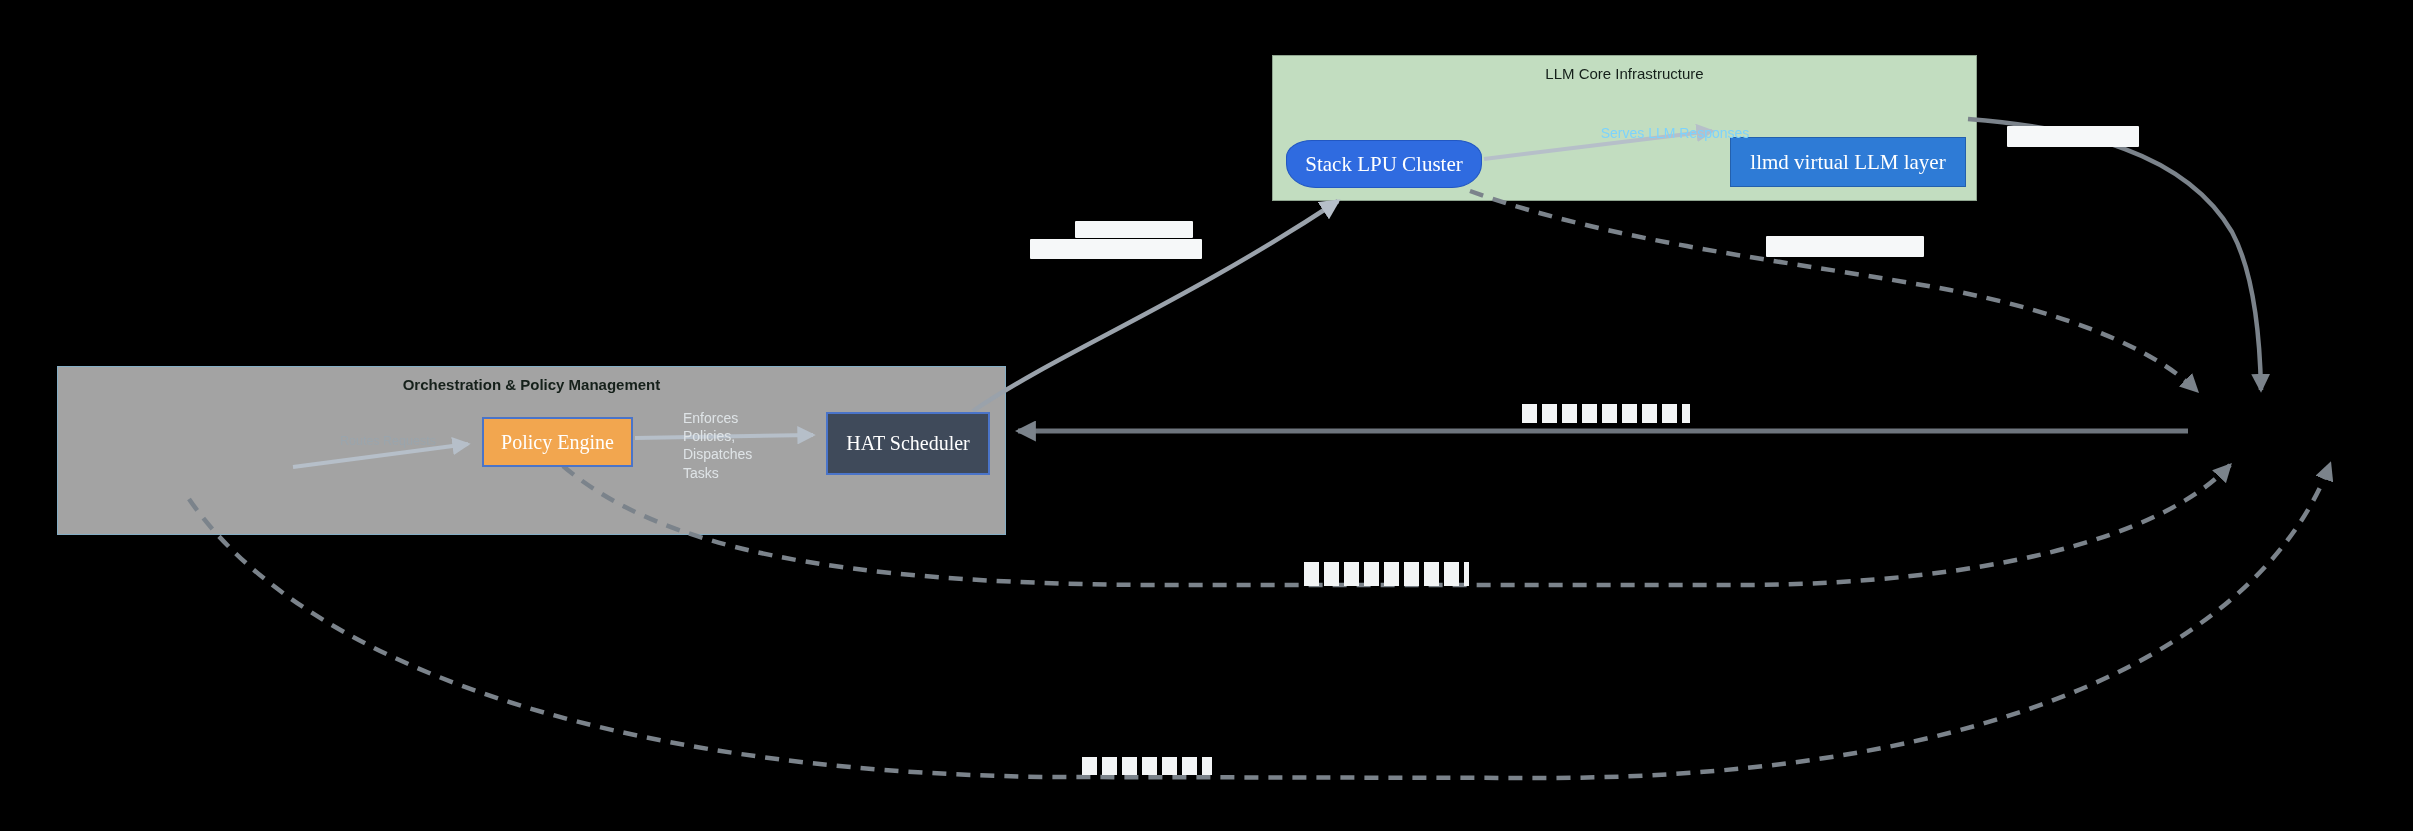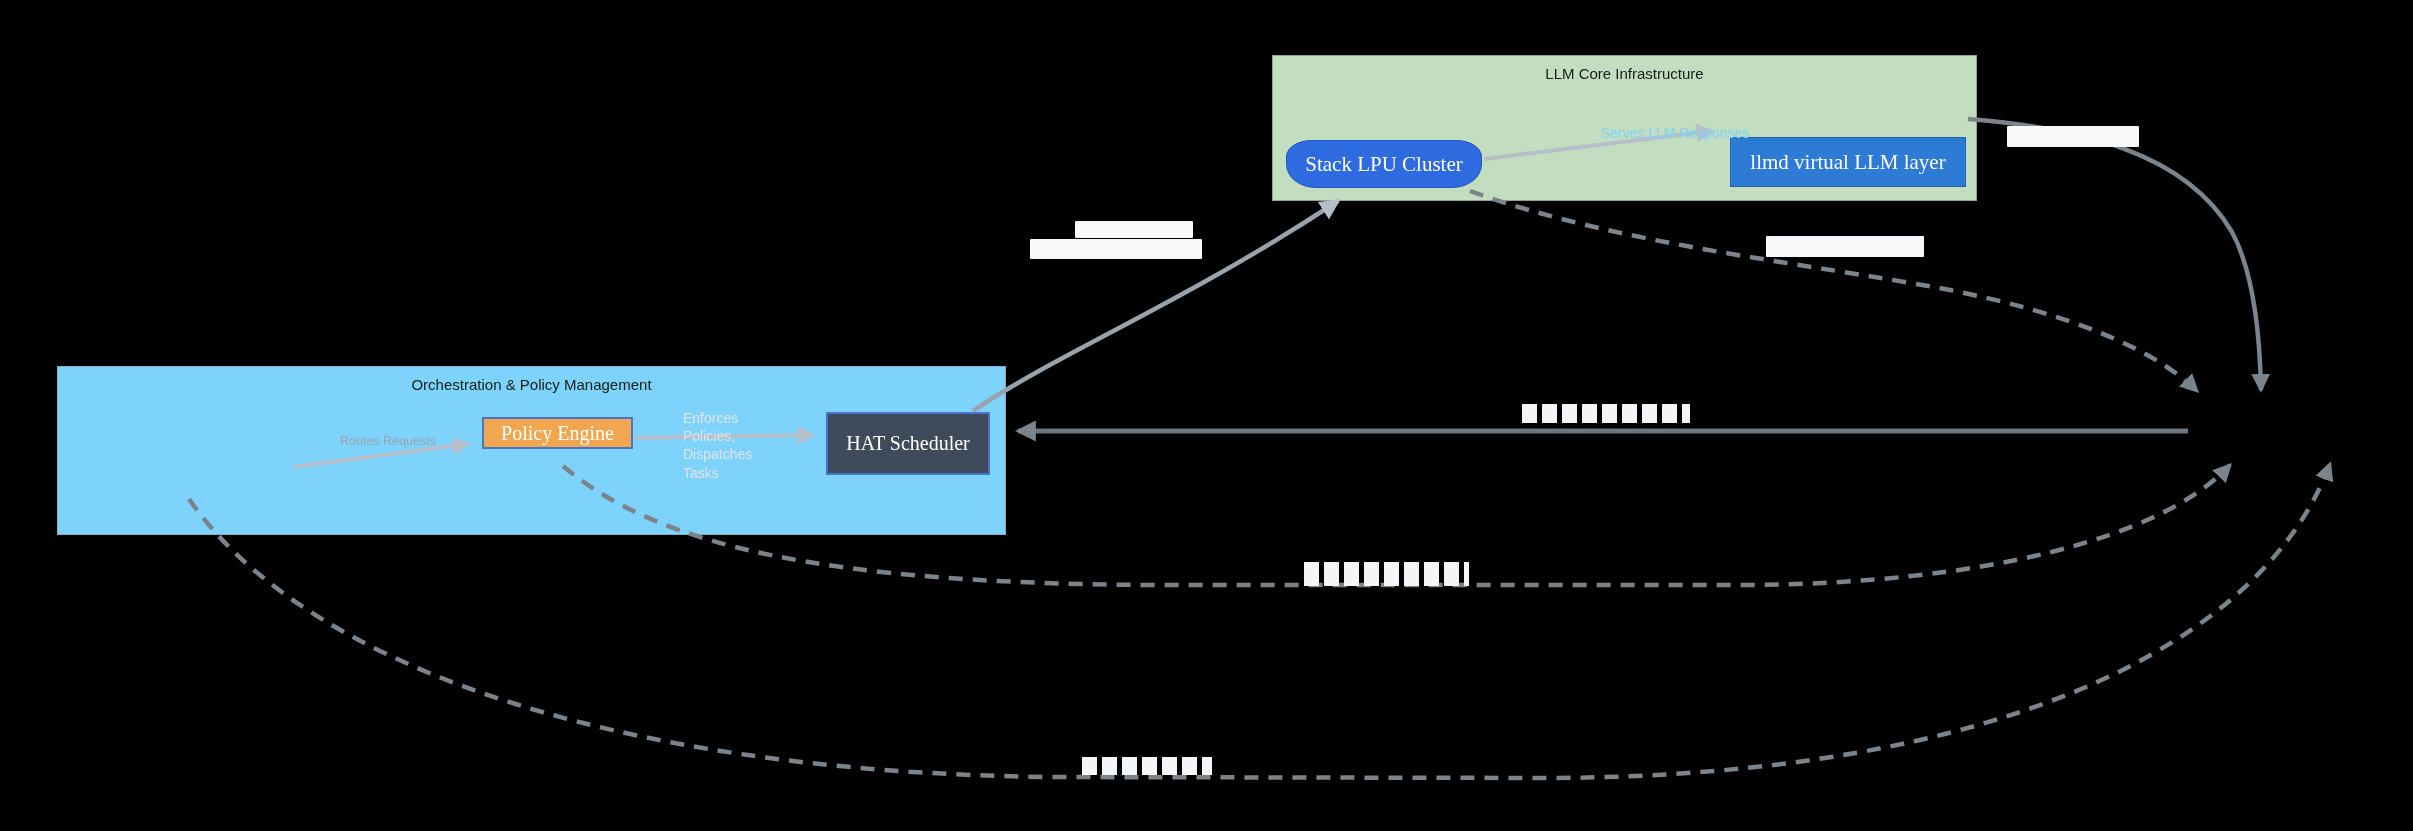--- a/index.html
+++ b/index.html
@@ -40,21 +40,21 @@
 </style>
 </head>
 <body>
 
 <div id="canvas">
 
   <div class="cluster" style="left:1272px;top:55px;width:705px;height:146px;background:#c2ddc0;border:1px solid #8fa58f;">
     <div class="cluster-title">LLM Core Infrastructure</div>
   </div>
 
-  <div class="cluster" style="left:57px;top:366px;width:949px;height:169px;background:#7dd3fc;border:1px solid #85aec5;">
+  <div class="cluster" style="left:57px;top:366px;width:949px;height:169px;background:#a3a3a3;border:1px solid #85aec5;font-weight:bold;">
     <div class="cluster-title">Orchestration &amp; Policy Management</div>
   </div>
 
   <svg id="edges" viewBox="0 0 2413 831">
     <defs>
       <marker id="mLight" viewBox="0 0 10 10" refX="8.5" refY="5" markerWidth="4.6" markerHeight="4.6" orient="auto-start-reverse">
         <path d="M0,0 L10,5 L0,10 z" fill="#b6bfc9"></path>
       </marker>
       <marker id="mGray" viewBox="0 0 10 10" refX="8.5" refY="5" markerWidth="4.2" markerHeight="4.2" orient="auto-start-reverse">
         <path d="M0,0 L10,5 L0,10 z" fill="#7b838b"></path>
@@ -75,21 +75,21 @@
   <div class="node" style="left:1286px;top:140px;width:196px;height:48px;background:#2f6be0;border:1.5px solid #2257c2;
               border-radius:26px 26px 30px 30px / 17px 17px 24px 24px;font-size:21px;">
     <span>Stack LPU Cluster</span>
   </div>
 
   <div class="node" style="left:1730px;top:97px;width:236px;height:50px;background:#2e7bd6;border:1.5px solid #2360ad;font-size:21px;margin-top:40px;">
     <span>llmd virtual LLM layer</span>
   </div>
 
 
-  <div class="node" style="left:482px;top:417px;width:151px;height:32px;background:#f2a64f;border:2px solid #4a74c9;font-size:20px;">
+  <div class="node" style="left:482px;top:417px;width:151px;height:50px;background:#f2a64f;border:2px solid #4a74c9;font-size:20px;">
     <span>Policy Engine</span>
   </div>
 
   <div class="node" style="left:826px;top:412px;width:164px;height:63px;background:#3f4a5a;border:2px solid #4a74c9;font-size:20px;">
     <span>HAT Scheduler</span>
   </div>
 
 
   <div class="edge-label" style="left:340px;top:434px;width:96px;font-size:12.5px;color:#9aa5ad;text-align:left;">Routes Requests</div>
 

